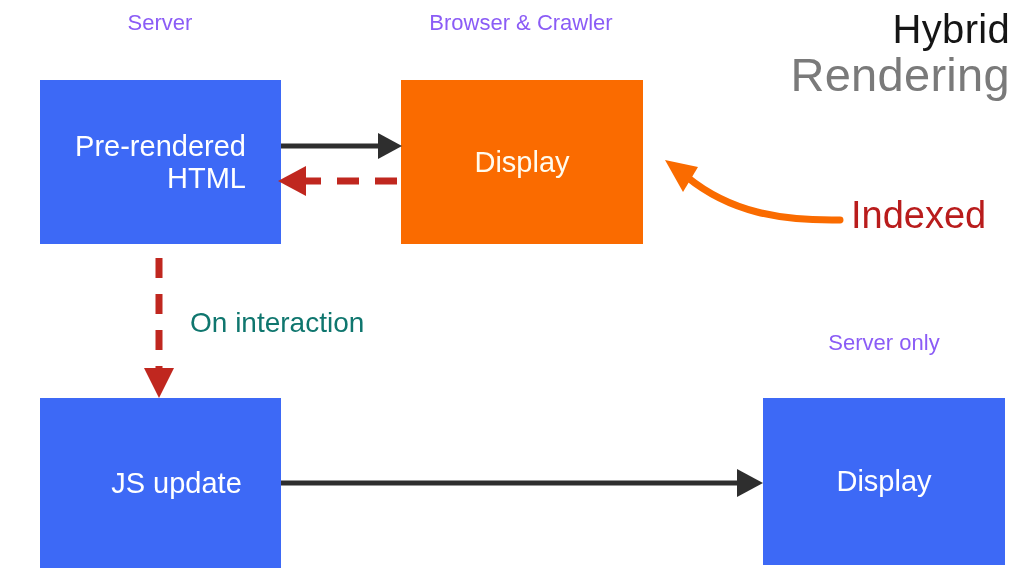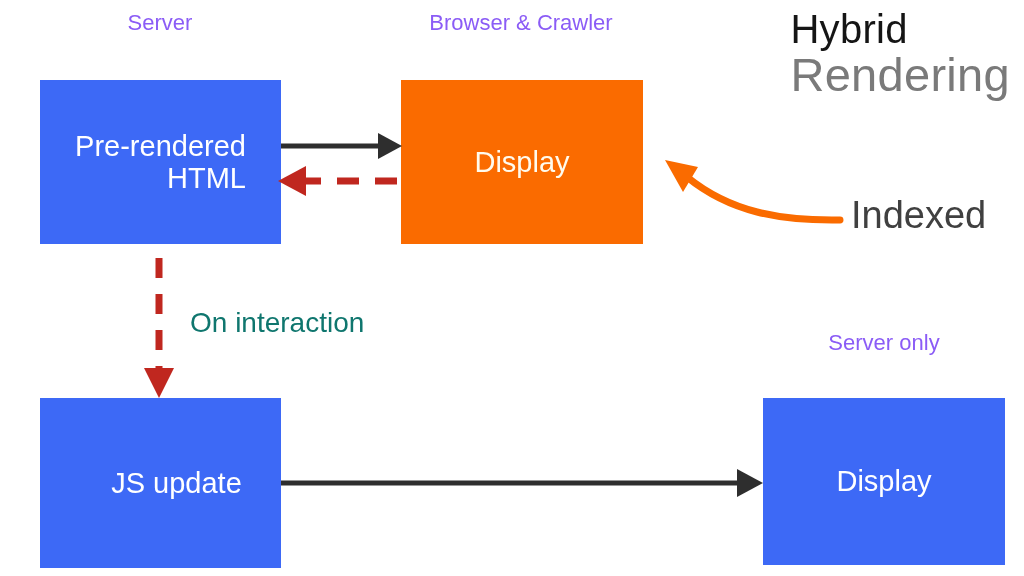--- a/index.html
+++ b/index.html
@@ -60,20 +60,21 @@
   }
   #label-server { left: 160px; top: 10px; }
   #label-browser-crawler { left: 521px; top: 10px; }
   #label-browser-only { left: 884px; top: 330px; }
 
   
   #title-block {
     position: absolute;
     right: 14px;
     top: 8px;
+    text-align: right;
     line-height: 1.06;
     margin-left: 28px;
   }
   #title-line1 {
     font-size: 40px;
     color: #151515;
     letter-spacing: 0.3px;
   }
   #title-line2 {
     font-size: 47px;
@@ -88,21 +89,21 @@
     top: 307px;
     font-size: 28px;
     color: #0f766e;
     white-space: nowrap;
   }
   #annot-indexed {
     position: absolute;
     left: 851px;
     top: 194px;
     font-size: 38px;
-    color: #404040;
+    color: #b91c1c;
     white-space: nowrap;
   }
 
   
   #connectors {
     position: absolute;
     left: 0; top: 0;
     width: 1024px; height: 576px;
     pointer-events: none;
   }

